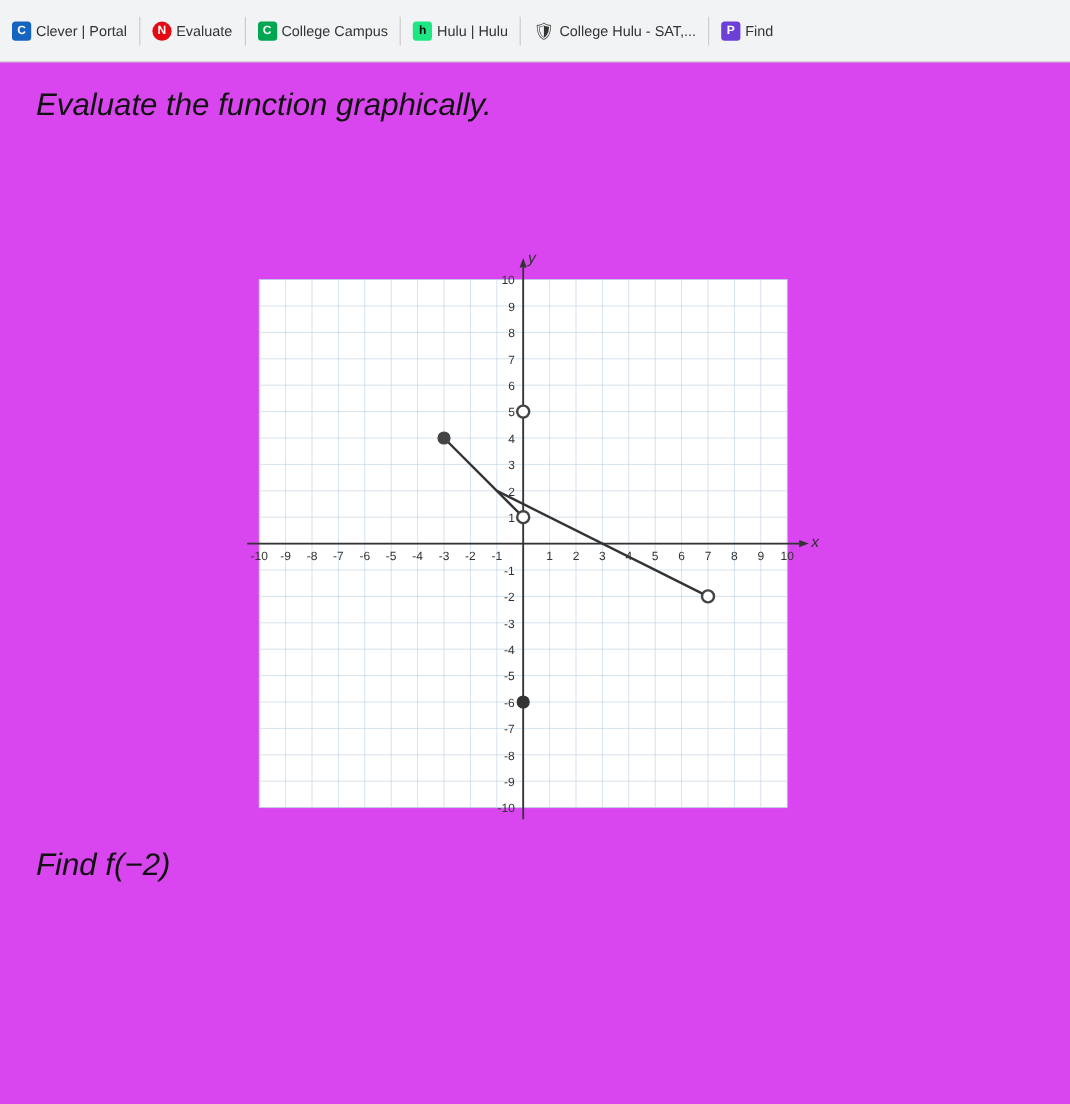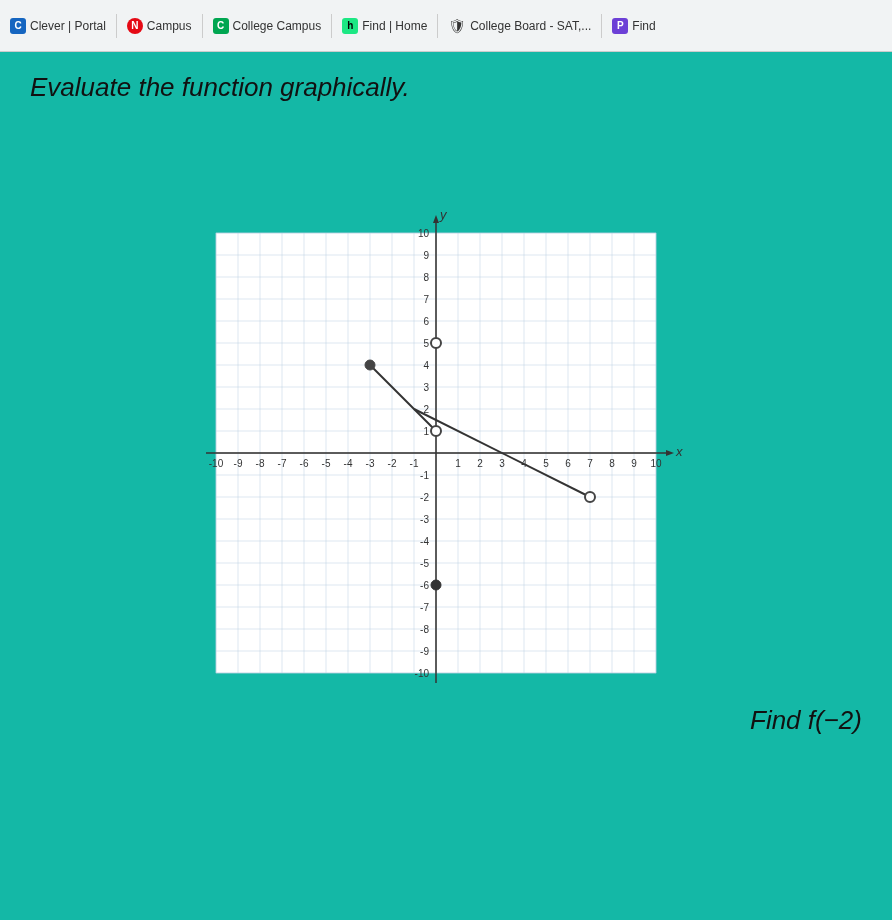--- a/index.html
+++ b/index.html
@@ -45,21 +45,21 @@
     }
     .tab-icon.clever { background: #1565c0; }
     .tab-icon.netflix { background: #e50914; border-radius: 50%; }
     .tab-icon.infinite { background: #00a651; }
     .tab-icon.hulu { background: #1ce783; color: #000; }
     .tab-icon.parcour { background: #6c3fd6; }
     .separator { width: 1px; height: 24px; background: #ccc; margin: 0 4px; }
 
     
     .main-content {
-      background: #14b8a6;
+      background: #d946ef;
       padding: 20px 30px;
       min-height: 868px;
     }
 
     .page-title {
       font-size: 26px;
       font-weight: 400;
       color: #111;
       margin-bottom: 20px;
       font-style: italic;
@@ -70,54 +70,54 @@
       justify-content: center;
       align-items: center;
       margin-bottom: 20px;
     }
 
     svg.graph {
       display: block;
     }
 
     .find-label {
-      text-align: right;
+      text-align: left;
       font-size: 26px;
       color: #111;
       font-style: italic;
       margin-top: 22px;
     }
   </style>
 </head>
 <body>
 
 <div class="browser-bar">
   <div class="browser-tab">
     <span class="tab-icon clever">C</span>
     <span>Clever | Portal</span>
   </div>
   <div class="separator"></div>
   <div class="browser-tab">
     <span class="tab-icon netflix">N</span>
-    <span>Campus</span>
+    <span>Evaluate</span>
   </div>
   <div class="separator"></div>
   <div class="browser-tab">
     <span class="tab-icon infinite">C</span>
     <span>College Campus</span>
   </div>
   <div class="separator"></div>
   <div class="browser-tab">
     <span class="tab-icon hulu">h</span>
-    <span>Find | Home</span>
+    <span>Hulu | Hulu</span>
   </div>
   <div class="separator"></div>
   <div class="browser-tab">
     <span style="font-size:14px;">🛡</span>
-    <span>College Board - SAT,...</span>
+    <span>College Hulu - SAT,...</span>
   </div>
   <div class="separator"></div>
   <div class="browser-tab">
     <span class="tab-icon parcour">P</span>
     <span>Find</span>
   </div>
 </div>
 
 <div class="main-content">
   <h1 class="page-title">Evaluate the function graphically.</h1>

